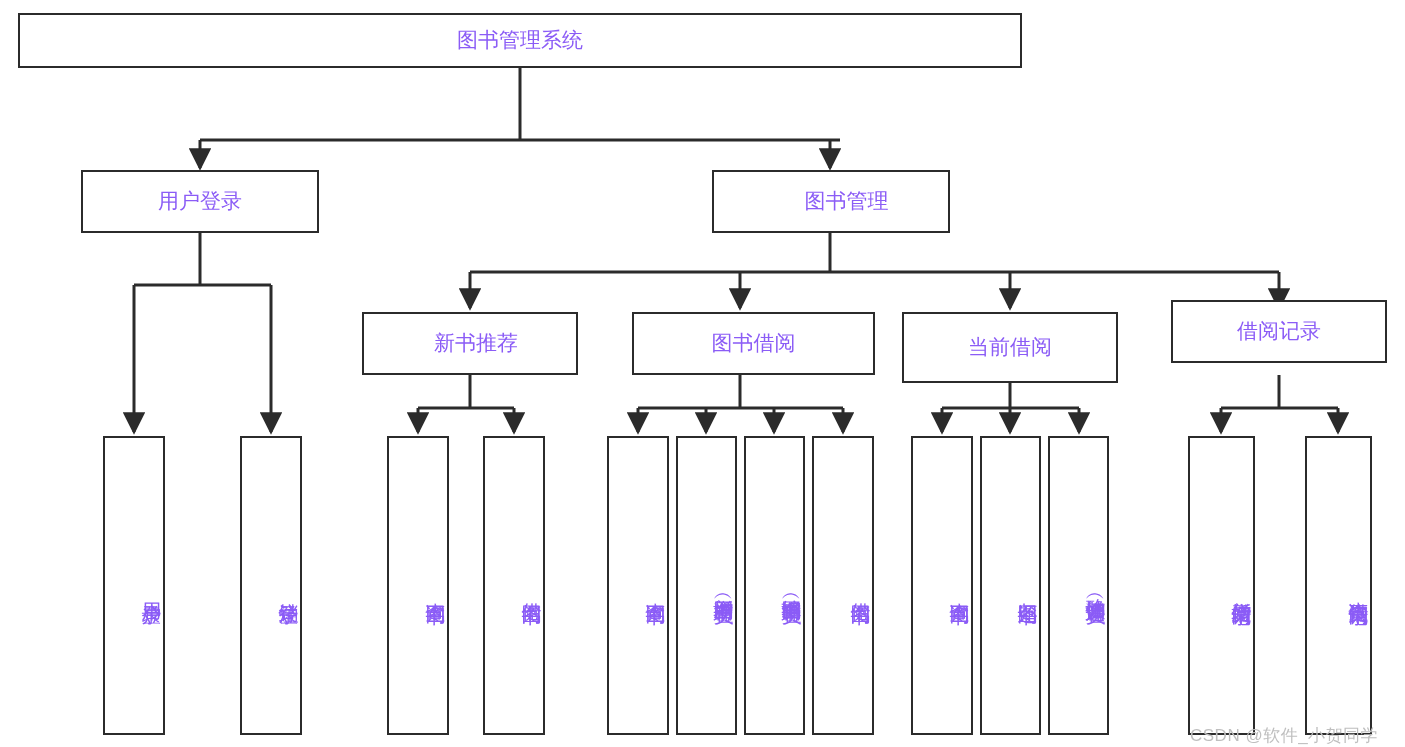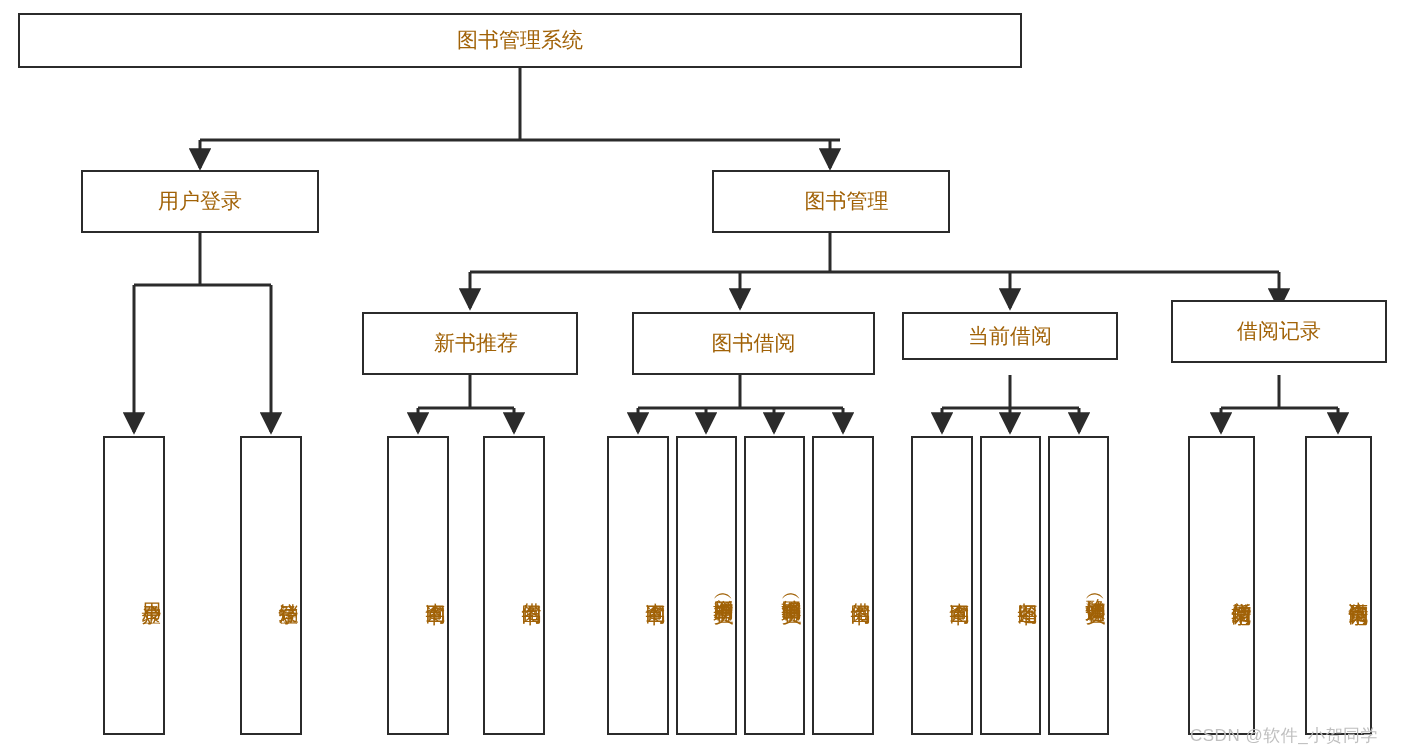--- a/index.html
+++ b/index.html
@@ -22,21 +22,21 @@
     left: 0;
     top: 0;
     width: 1405px;
     height: 747px;
   }
   .node {
     position: absolute;
     box-sizing: border-box;
     border: 2px solid #2b2b2b;
     background: #ffffff;
-    color: #a16207;
+    color: #8b5cf6;
     display: flex;
     align-items: center;
     justify-content: center;
     text-align: center;
     line-height: 1.18;
     z-index: 2;
   }
   .node.h {
     font-size: 21px;
   }
@@ -132,21 +132,21 @@
   <div class="node h" style="left:712px; top:170px; width:238px; height:63px;padding-left:31px;">
     <span>图书管理</span>
   </div>
 
   <div class="node h" style="left:362px; top:312px; width:216px; height:63px;padding-left:12px;">
     <span>新书推荐</span>
   </div>
   <div class="node h" style="left:632px; top:312px; width:243px; height:63px;">
     <span>图书借阅</span>
   </div>
-  <div class="node h" style="left:902px; top:312px; width:216px; height:48px;">
+  <div class="node h" style="left:902px; top:312px; width:216px; height:71px;">
     <span>当前借阅</span>
   </div>
   <div class="node h" style="left:1171px; top:300px; width:216px; height:63px;">
     <span>借阅记录</span>
   </div>
 
   <div class="node v" style="left:103px; top:436px; width:62px; height:299px;">
     <span>用户登录</span>
   </div>
   <div class="node v" style="left:240px; top:436px; width:62px; height:299px;">

